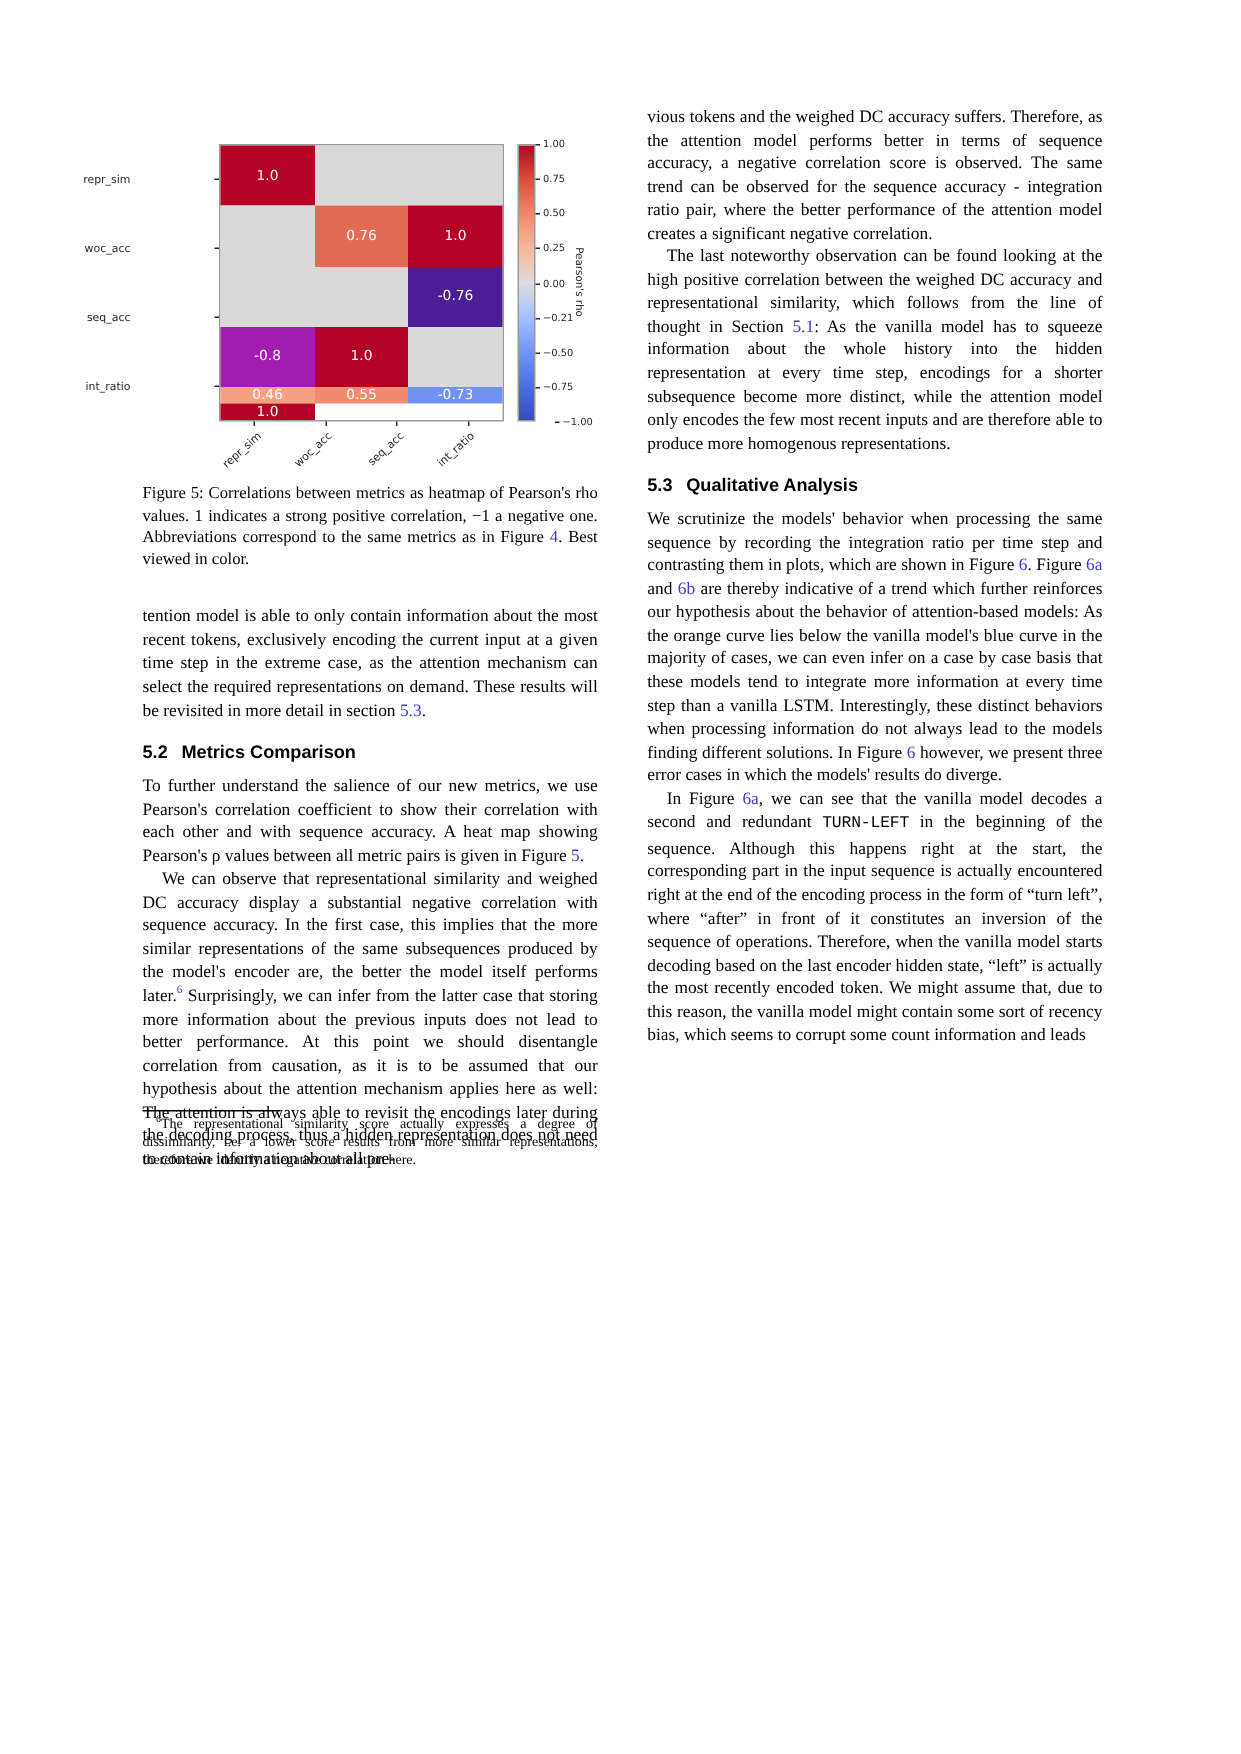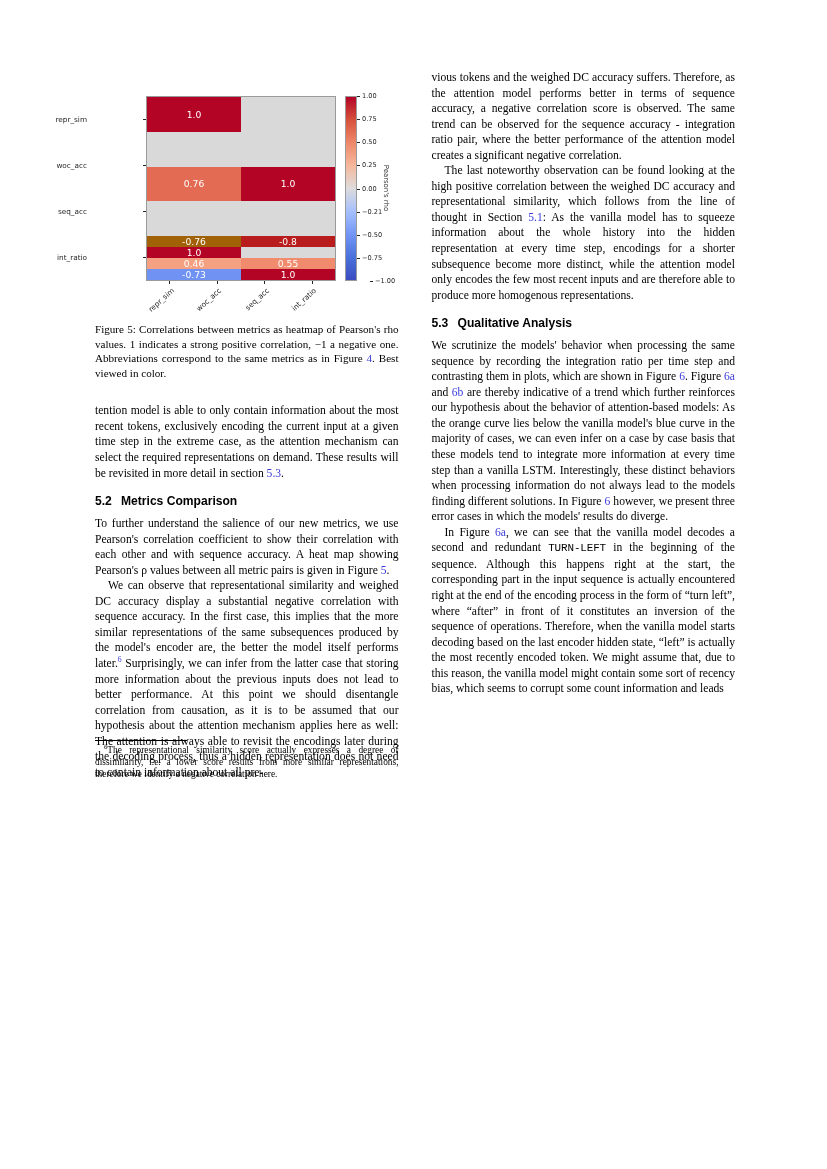--- a/index.html
+++ b/index.html
@@ -67,21 +67,21 @@
     height:250px;
   }
   .hm-wrap {
     position:absolute;
     left:51px; top:26px;
     width:190px; height:185px;
   }
   .hm-grid {
     position:absolute; inset:0;
     display:grid;
-    grid-template-columns:repeat(2, 1fr);
+    grid-template-columns:repeat(3, 1fr);
     grid-template-rows:repeat(4, 1fr);
     border:1px solid #9a9a9a;
     box-sizing:border-box;
   }
   .hm-cell {
     display:flex; align-items:center; justify-content:center;
     font-family:"DejaVu Sans", sans-serif;
     font-size:9.2px;
     color:#ffffff;
   }
@@ -220,22 +220,22 @@
             <div class="hm-wrap">
               <div class="hm-grid" id="hm-grid">
                   <div class="hm-cell" style="background: rgb(180, 4, 38);">1.0</div>
                   <div class="hm-cell blank" style="background: rgb(217, 217, 217);"></div>
                   <div class="hm-cell blank" style="background: rgb(217, 217, 217);"></div>
                   <div class="hm-cell blank" style="background: rgb(217, 217, 217);"></div>
                   <div class="hm-cell" style="background: rgb(227, 107, 84);">0.76</div>
                   <div class="hm-cell" style="background: rgb(180, 4, 38);">1.0</div>
                   <div class="hm-cell blank" style="background: rgb(217, 217, 217);"></div>
                   <div class="hm-cell blank" style="background: rgb(217, 217, 217);"></div>
-                  <div class="hm-cell" style="background: #a16207;">-0.76</div>
-                  <div class="hm-cell" style="background: #b91c1c;">-0.8</div>
+                  <div class="hm-cell" style="background: #4c1d95;">-0.76</div>
+                  <div class="hm-cell" style="background: #a21caf;">-0.8</div>
                   <div class="hm-cell" style="background: rgb(180, 4, 38);">1.0</div>
                   <div class="hm-cell blank" style="background: rgb(217, 217, 217);"></div>
                   <div class="hm-cell" style="background: rgb(244, 160, 129);">0.46</div>
                   <div class="hm-cell" style="background: rgb(240, 139, 110);">0.55</div>
                   <div class="hm-cell" style="background: rgb(112, 147, 243);">-0.73</div>
                   <div class="hm-cell" style="background: rgb(180, 4, 38);">1.0</div>
                 </div>
             </div>
 
             <div class="xtick-marks">

